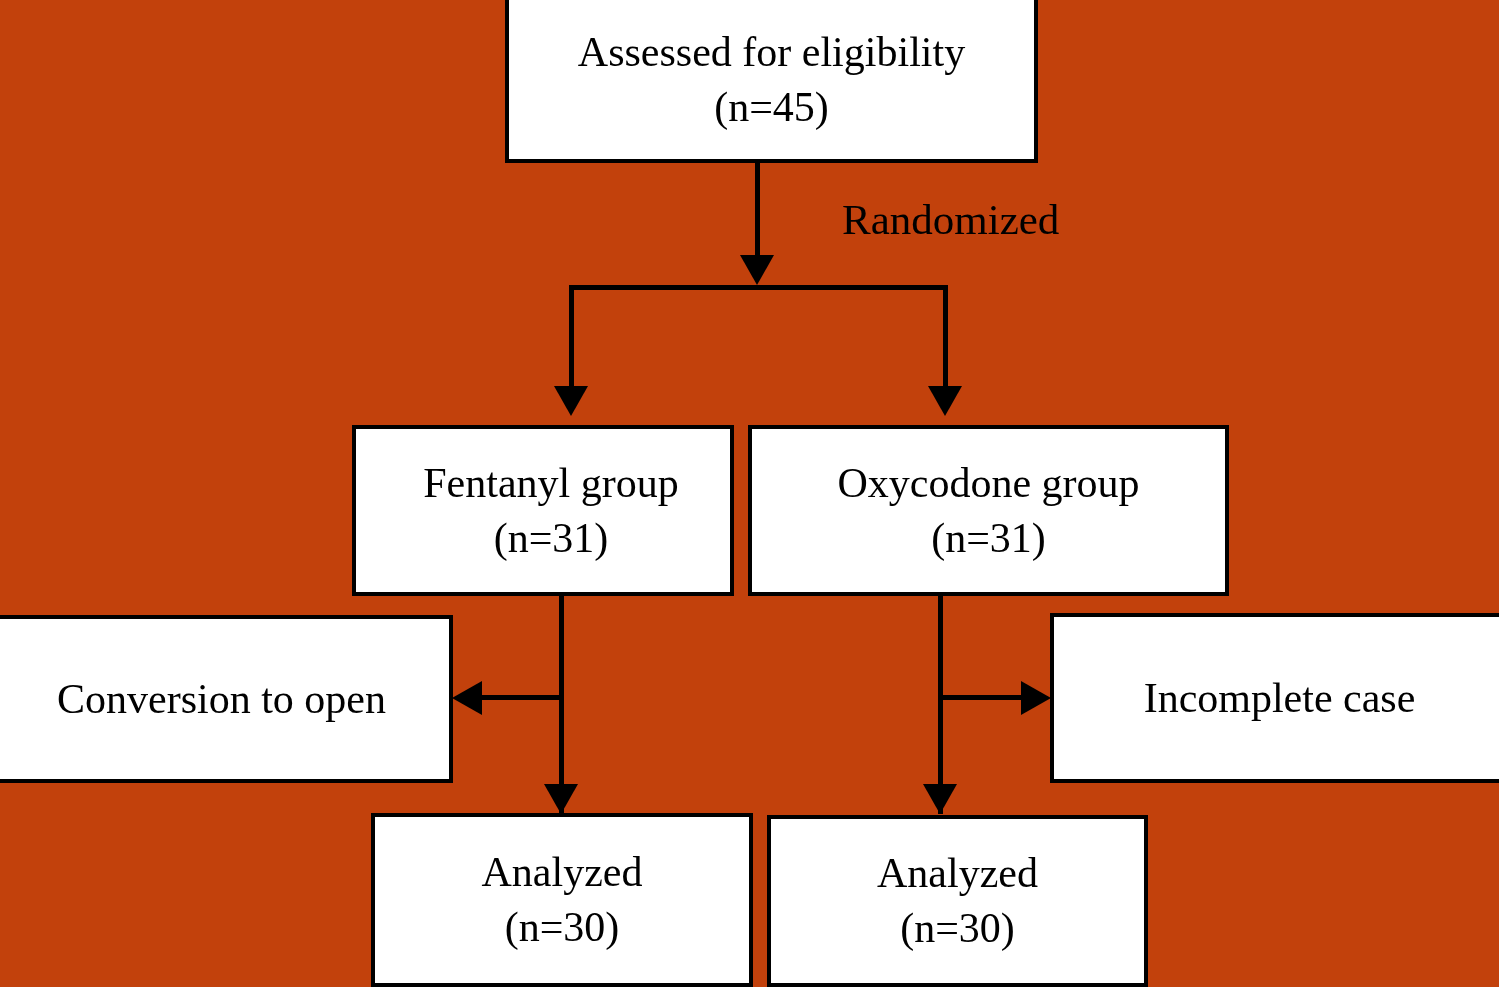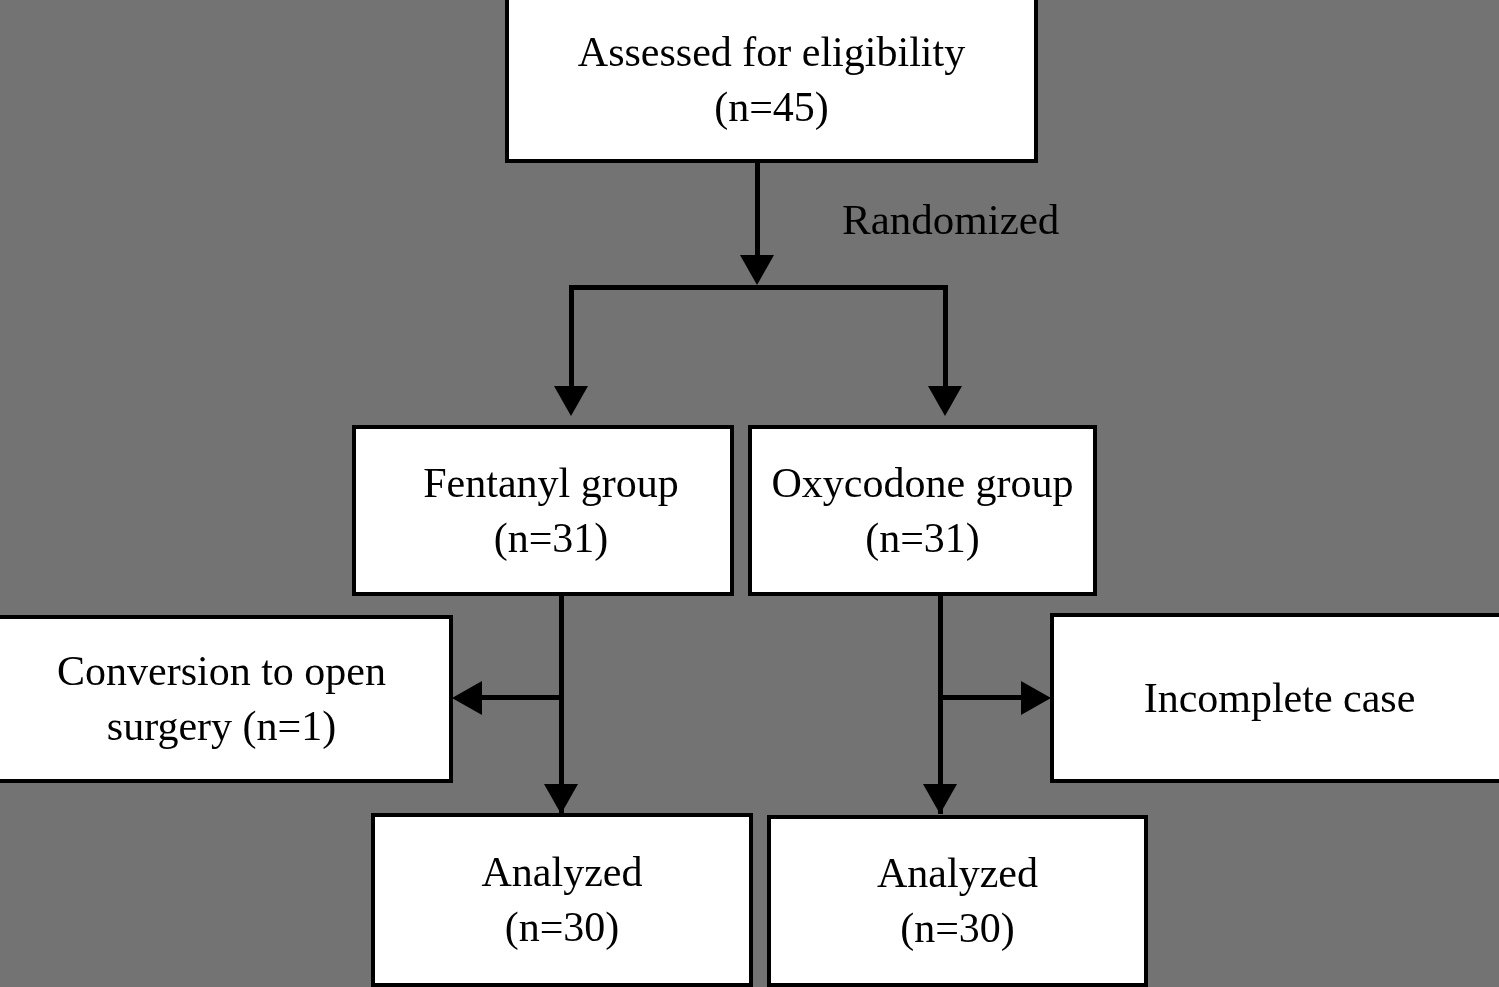--- a/index.html
+++ b/index.html
@@ -4,21 +4,21 @@
 <style>
   html, body {
     margin: 0;
     padding: 0;
     background: #ffffff;
   }
   #canvas {
     position: relative;
     width: 1499px;
     height: 987px;
-    background: #737373;
+    background: #c2410c;
     overflow: hidden;
     font-family: "Liberation Serif", "DejaVu Serif", serif;
   }
   .node {
     position: absolute;
     box-sizing: border-box;
     border: 4px solid #000000;
     background: #ffffff;
     display: flex;
     flex-direction: column;
@@ -28,21 +28,21 @@
     text-align: center;
     line-height: 1.30;
   }
   .node .ln {
     display: block;
     white-space: nowrap;
   }
   
   #node-eligibility { left: 505px; top: -4px;  width: 533px; height: 167px; font-size: 42px; }
   #node-fentanyl    { left: 352px; top: 425px; width: 382px; height: 171px; font-size: 42px; padding-left: 16px; }
-  #node-oxycodone   { left: 748px; top: 425px; width: 349px; height: 171px; font-size: 42px; }
+  #node-oxycodone   { left: 748px; top: 425px; width: 481px; height: 171px; font-size: 42px; }
   #node-conversion  { left: -6px;  top: 615px; width: 459px; height: 168px; font-size: 42px; }
   #node-incomplete  { left: 1050px;top: 613px; width: 455px; height: 170px; font-size: 42px; }
   #node-analyzed-f  { left: 371px; top: 813px; width: 382px; height: 174px; font-size: 42px; }
   #node-analyzed-o  { left: 767px; top: 815px; width: 381px; height: 172px; font-size: 42px; }
 
   
   #node-conversion { border-left-width: 0; }
   #node-incomplete { border-right-width: 0; }
 
   
@@ -123,21 +123,20 @@
   <div class="arrow arrow-left" style="left:452px; top:681px;"></div>
 
   <div class="vline" style="left:938px; top:594px; height:220px;"></div>
   <div class="arrow arrow-down" style="left:923px; top:784px;"></div>
 
   <div class="hline" style="left:940px; top:695px; width:84px;"></div>
   <div class="arrow arrow-right" style="left:1021px; top:681px;"></div>
 
   <div class="node" id="node-conversion">
     <span class="ln">Conversion to open</span>
-    <span class="ln">surgery (n=1)</span>
   </div>
 
   <div class="node" id="node-incomplete">
     <span class="ln">Incomplete case</span>
   </div>
 
   <div class="node" id="node-analyzed-f">
     <span class="ln">Analyzed</span>
     <span class="ln">(n=30)</span>
   </div>

